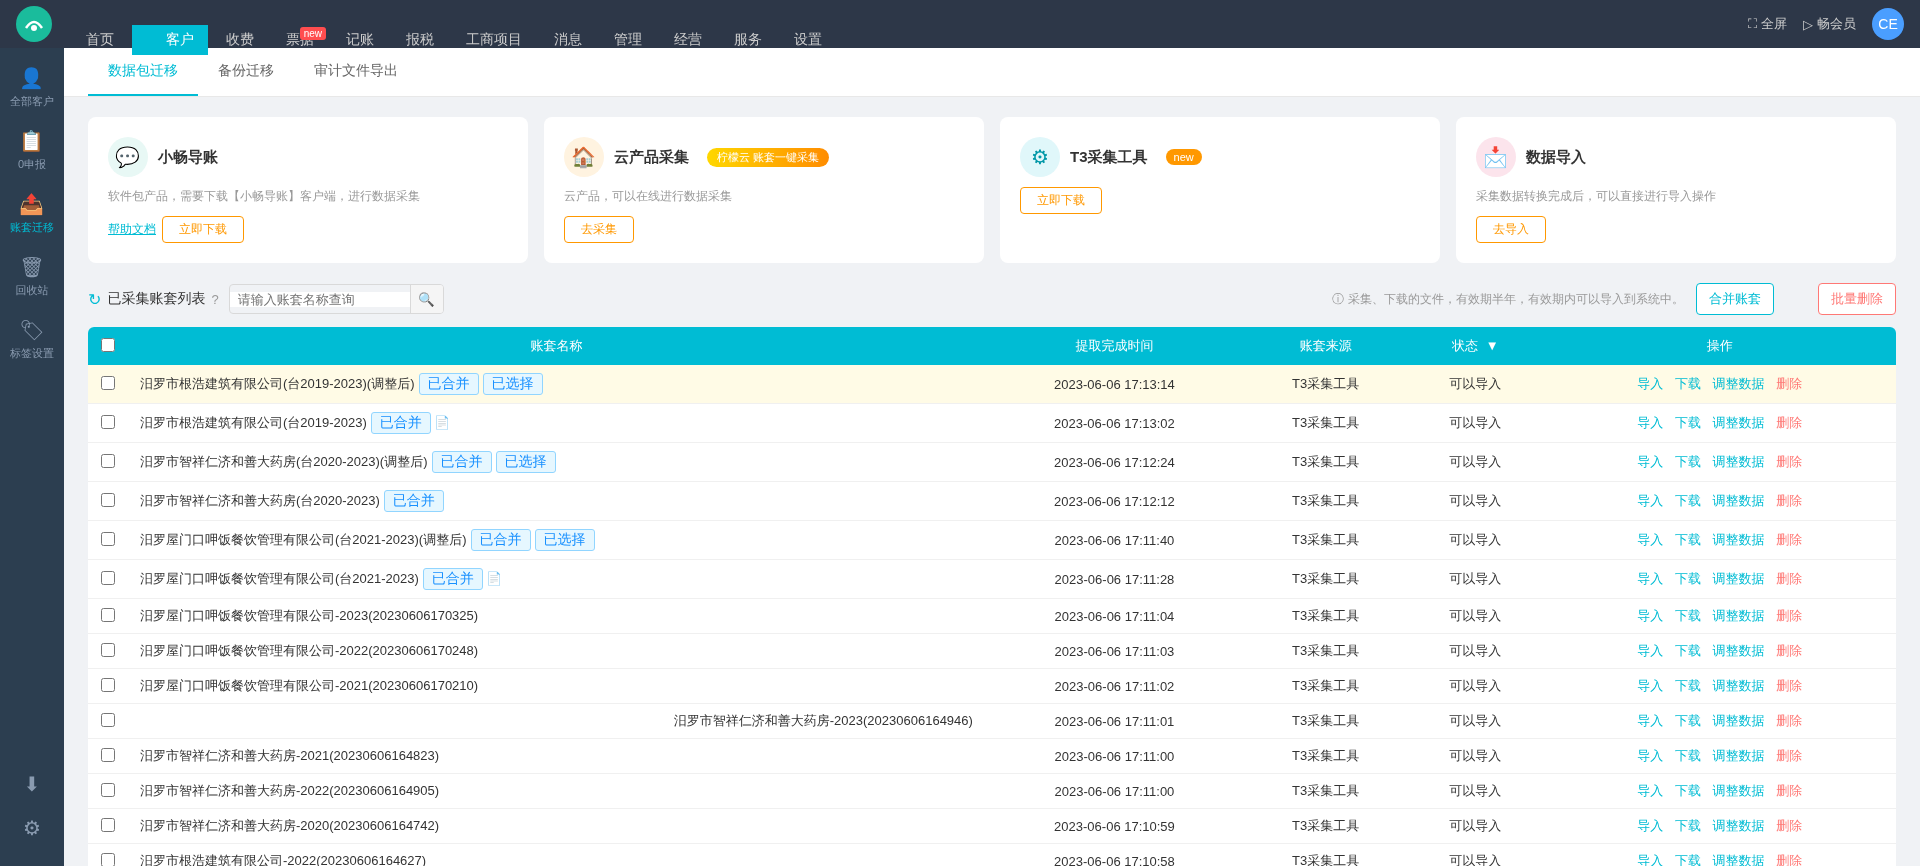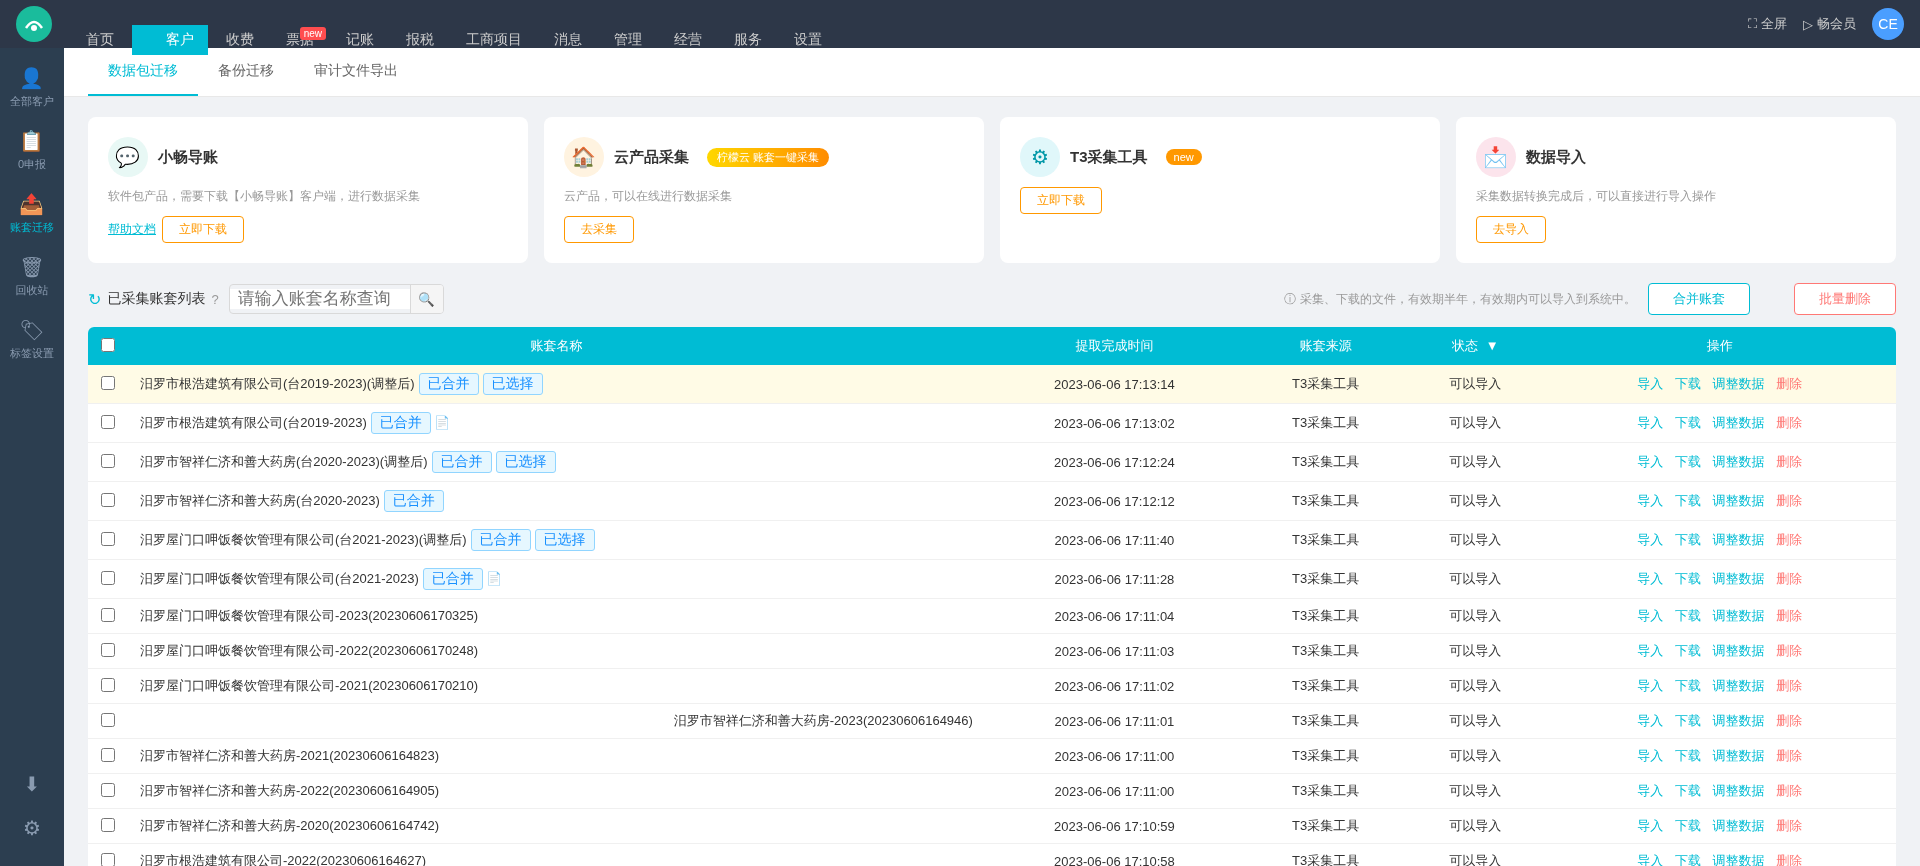--- a/index.html
+++ b/index.html
@@ -55,25 +55,25 @@
     .btn-link { color: #00bcd4; font-size: 12px; cursor: pointer; text-decoration: underline; }
     .btn-outline { border: 1px solid #ff9800; color: #ff9800; padding: 4px 16px; border-radius: 4px; cursor: pointer; font-size: 12px; background: #fff; }
 
     
     .list-toolbar { display: flex; align-items: center; justify-content: space-between; margin-bottom: 12px; }
     .list-toolbar-left { display: flex; align-items: center; gap: 10px; }
     .toolbar-title { font-size: 14px; color: #333; display: flex; align-items: center; gap: 6px; }
     .refresh-icon { color: #00bcd4; cursor: pointer; font-size: 16px; }
     .help-icon { color: #999; cursor: pointer; font-size: 13px; }
     .search-box { display: flex; align-items: center; border: 1px solid #d9d9d9; border-radius: 4px; overflow: hidden; height: 30px; }
-    .search-input { border: none; outline: none; padding: 0 8px; font-size: 17px; width: 180px; color: #666; }
+    .search-input { border: none; outline: none; padding: 0 8px; font-size: 13px; width: 180px; color: #666; }
     .search-btn { background: #f5f5f5; border: none; border-left: 1px solid #d9d9d9; padding: 0 8px; cursor: pointer; height: 100%; color: #666; }
     .toolbar-right { display: flex; align-items: center; gap: 12px; }
     .toolbar-hint { font-size: 12px; color: #999; display: flex; align-items: center; gap: 4px; }
-    .btn-action { padding: 6px 24px; border-radius: 4px; font-size: 13px; cursor: pointer; border: 1px solid; }
+    .btn-action { padding: 6px 12px; border-radius: 4px; font-size: 13px; cursor: pointer; border: 1px solid; }
     .btn-merge { background: #fff; border-color: #00bcd4; color: #00bcd4; }
     .btn-delete-all { background: #fff; border-color: #ff7875; color: #ff7875; margin-left: 32px; }
 
     
     .data-table { width: 100%; border-collapse: collapse; background: #fff; border-radius: 6px; overflow: hidden; }
     .data-table thead { background: #00bcd4; color: #fff; }
     .data-table thead th { padding: 10px 12px; text-align: center; font-weight: normal; font-size: 13px; white-space: nowrap; }
     .data-table thead th:first-child { width: 40px; }
     .data-table tbody tr { border-bottom: 1px solid #f0f0f0; }
     .data-table tbody tr.highlighted { background: #fffbe6; }

